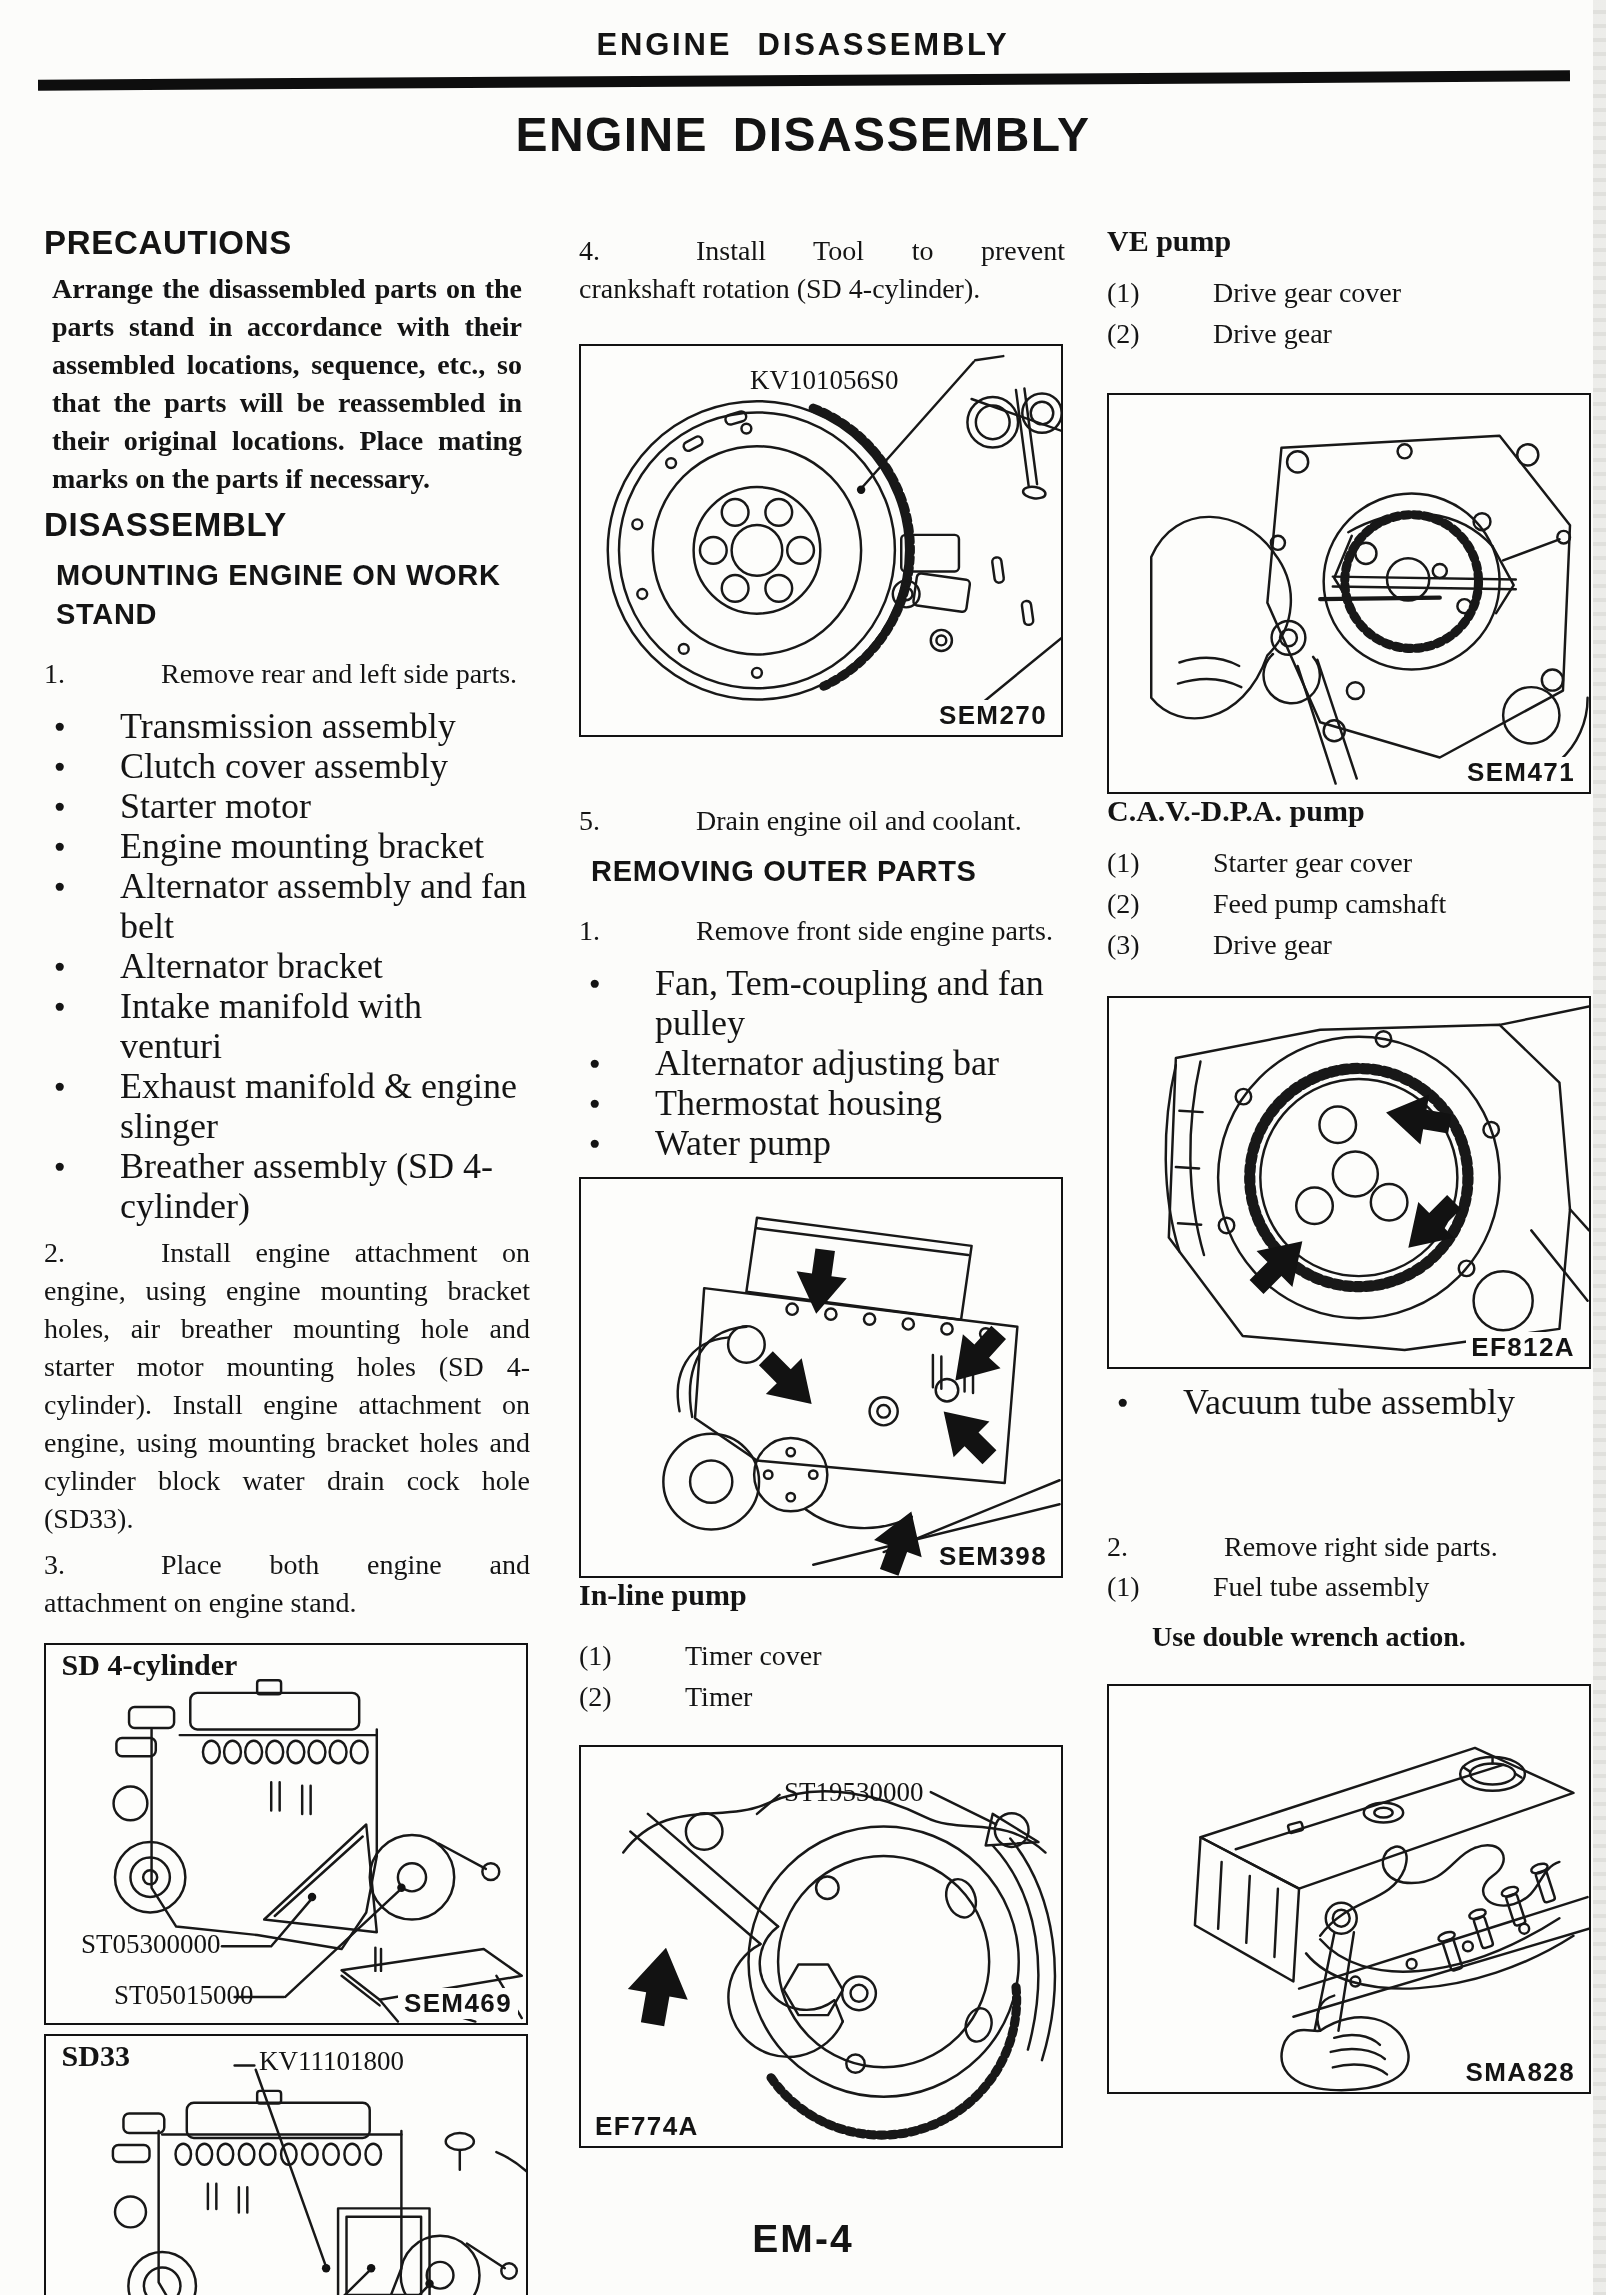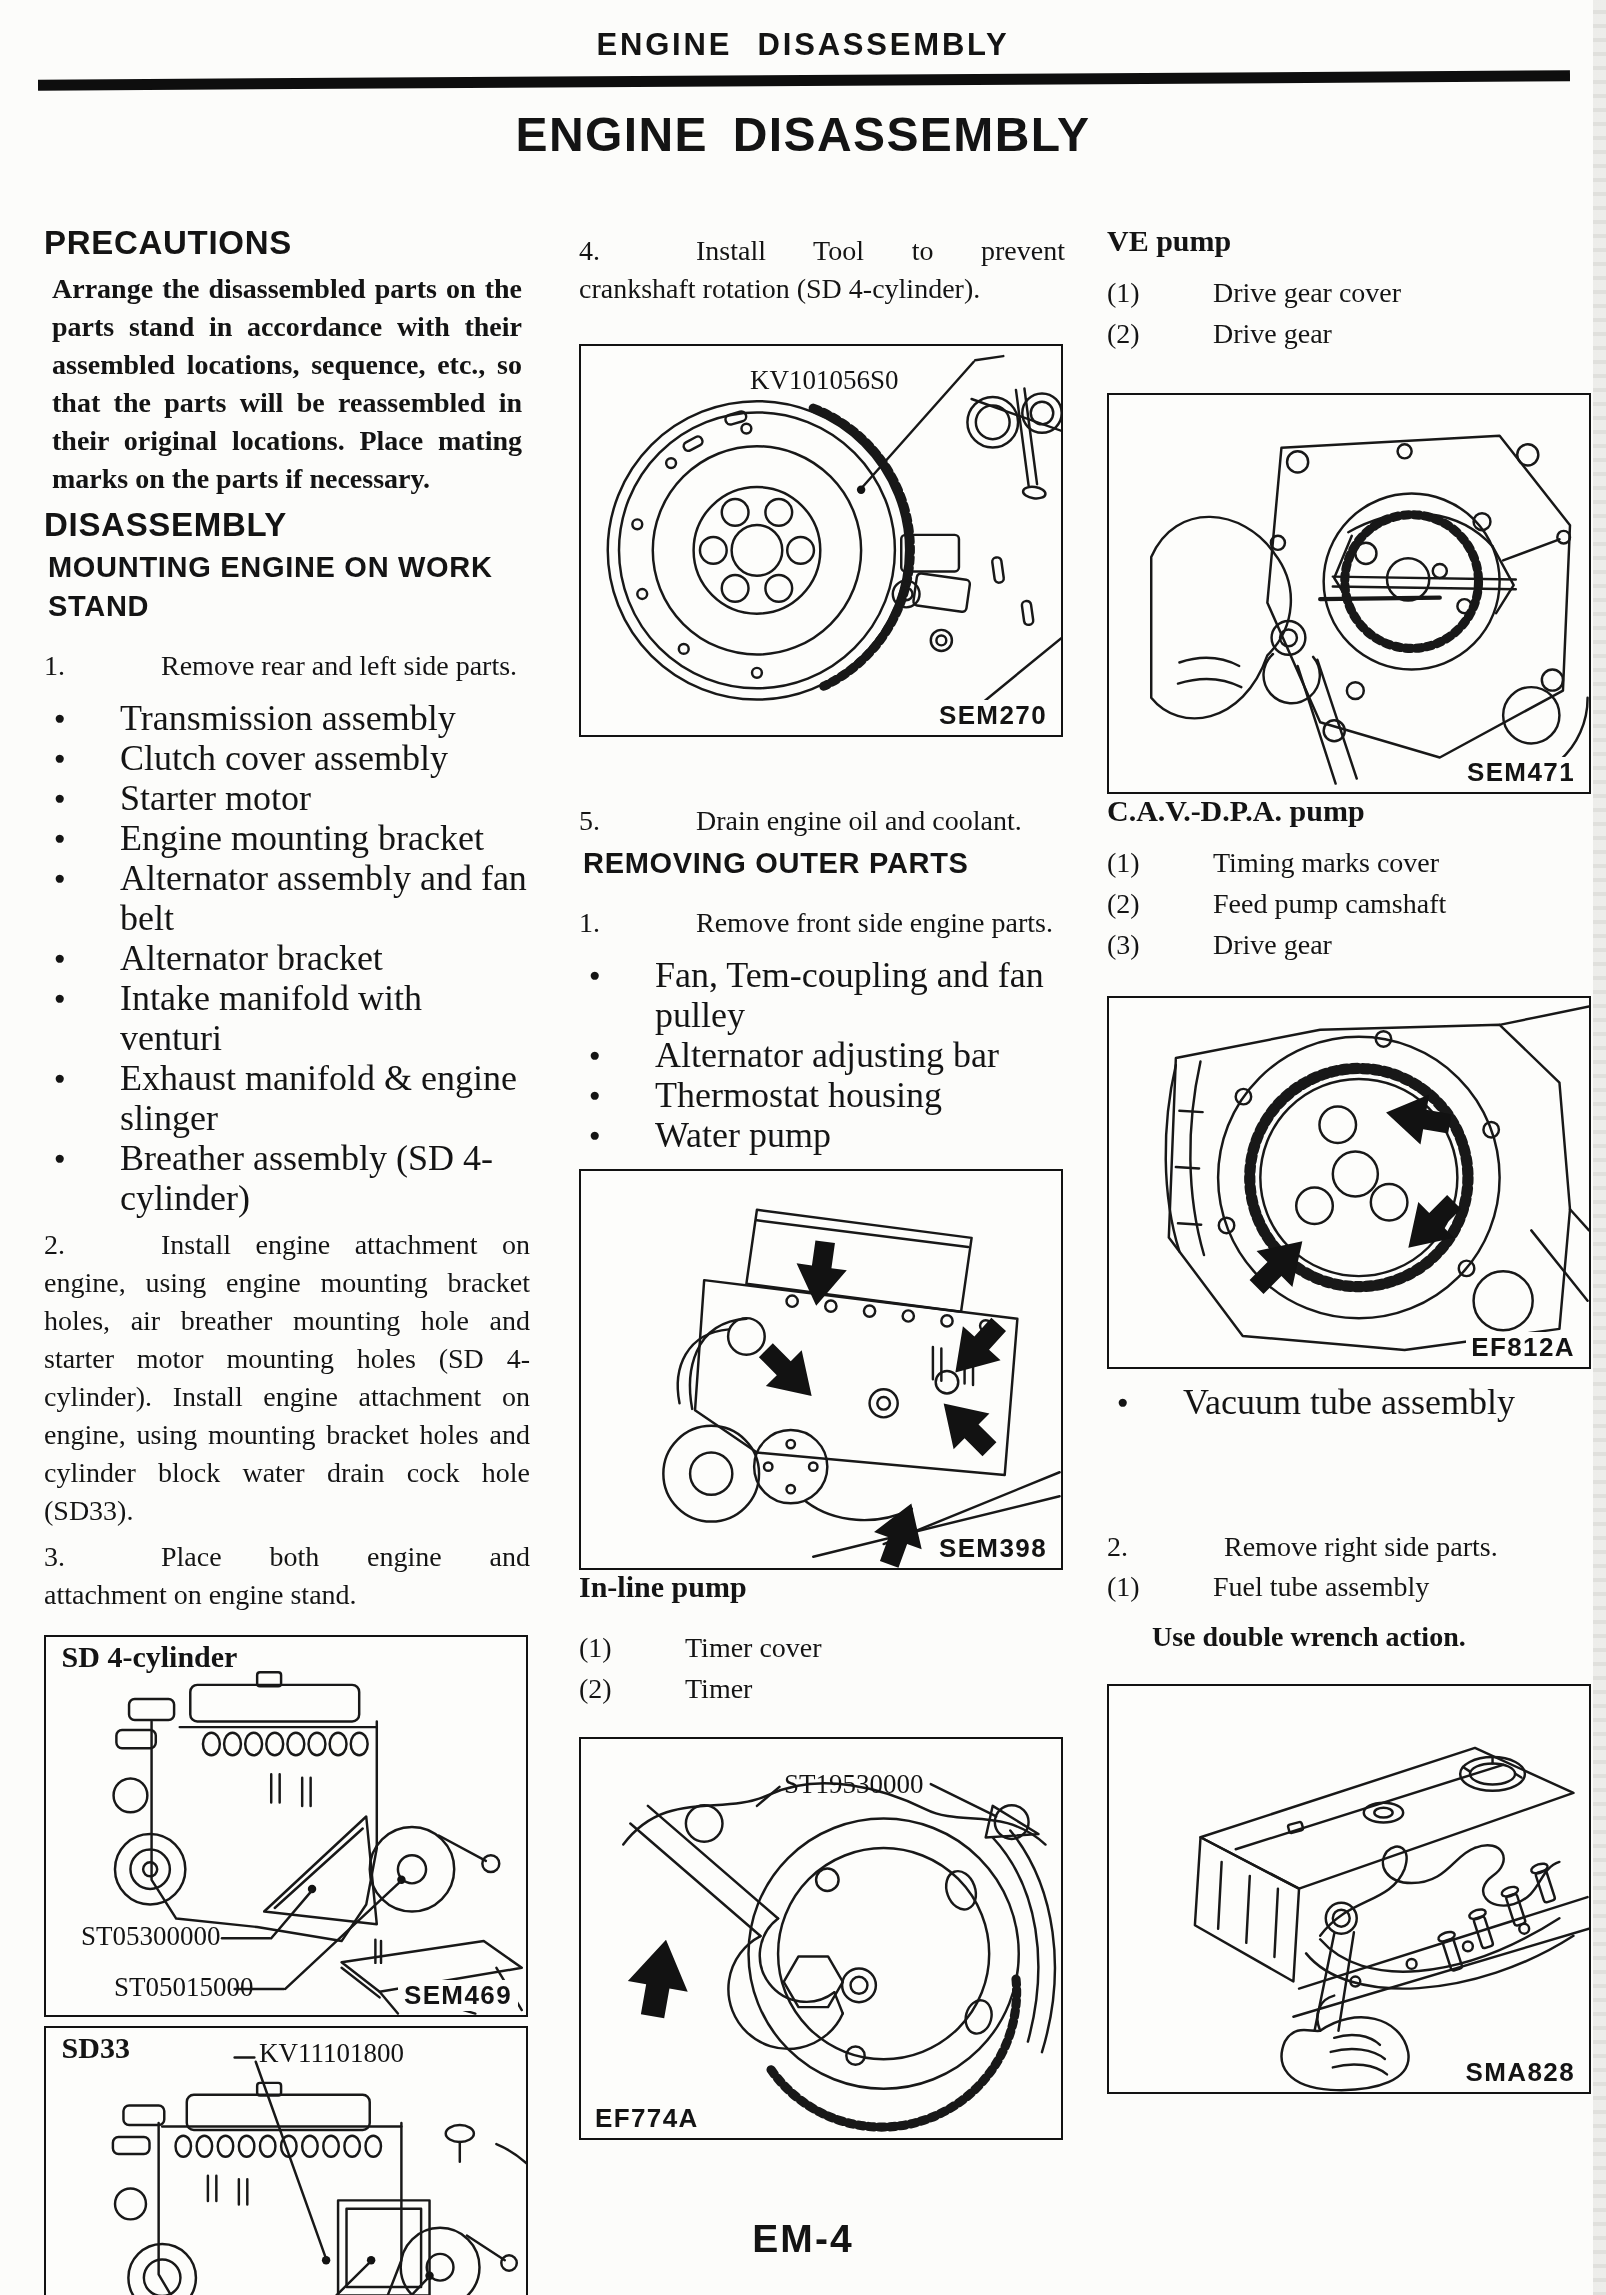--- a/index.html
+++ b/index.html
@@ -23,21 +23,21 @@
 
   
   .col { position:absolute; top:224px; width:486px; }
   .col-left  { left:44px; }
   .col-mid   { left:579px; }
   .col-right { left:1107px; }
 
   h2.sans { font-family:"Liberation Sans", sans-serif; font-weight:700; font-size:33px;
     margin:0; letter-spacing:0.7px; }
   h3.sans { font-family:"Liberation Sans", sans-serif; font-weight:700; font-size:29px;
-    line-height:39px; margin:4px; letter-spacing:0.7px; }
+    line-height:39px; margin:12px; letter-spacing:0.7px; }
   h4.serif { font-size:30px; font-weight:700; margin:0; }
 
   p.body { font-size:28px; line-height:38px; text-align:justify; margin:8px;font-weight:bold; }
   .step { font-size:28px; line-height:38px; text-align:justify; margin:0; }
   .step .num { display:inline-block; min-width:117px; }
   .pstep { font-size:28px; line-height:41px; margin:0; }
   .pstep .num { display:inline-block; min-width:106px; }
 
   ul.bullets { list-style:none; margin:13px 0 0 0; padding:0; font-size:36px; line-height:40px; }
   ul.bullets li { position:relative; padding-left:76px; }
@@ -393,21 +393,21 @@
         <path d="M100,380 C130,370 160,372 185,385"></path>
         <path d="M98,410 C130,400 162,402 188,415"></path>
         <circle cx="600" cy="455" r="40"></circle>
         <path d="M640,520 A120,120 0 0 0 680,430"></path>
       </svg>
       <span class="code">SEM471</span>
     </div>
 
     <h4 class="serif m-t140">C.A.V.-D.P.A. pump</h4>
     <p class="pstep m-t20">
-      <span class="num">(1)</span><span>Timing marks cover</span>
+      <span class="num">(1)</span><span>Starter gear cover</span>
     </p>
     <p class="pstep">
       <span class="num">(2)</span><span>Feed pump camshaft</span>
     </p>
     <p class="pstep">
       <span class="num">(3)</span><span>Drive gear</span>
     </p>
 
     <div class="fig m-t44" style="height:369px;">
       <svg viewBox="0 0 682 524">

